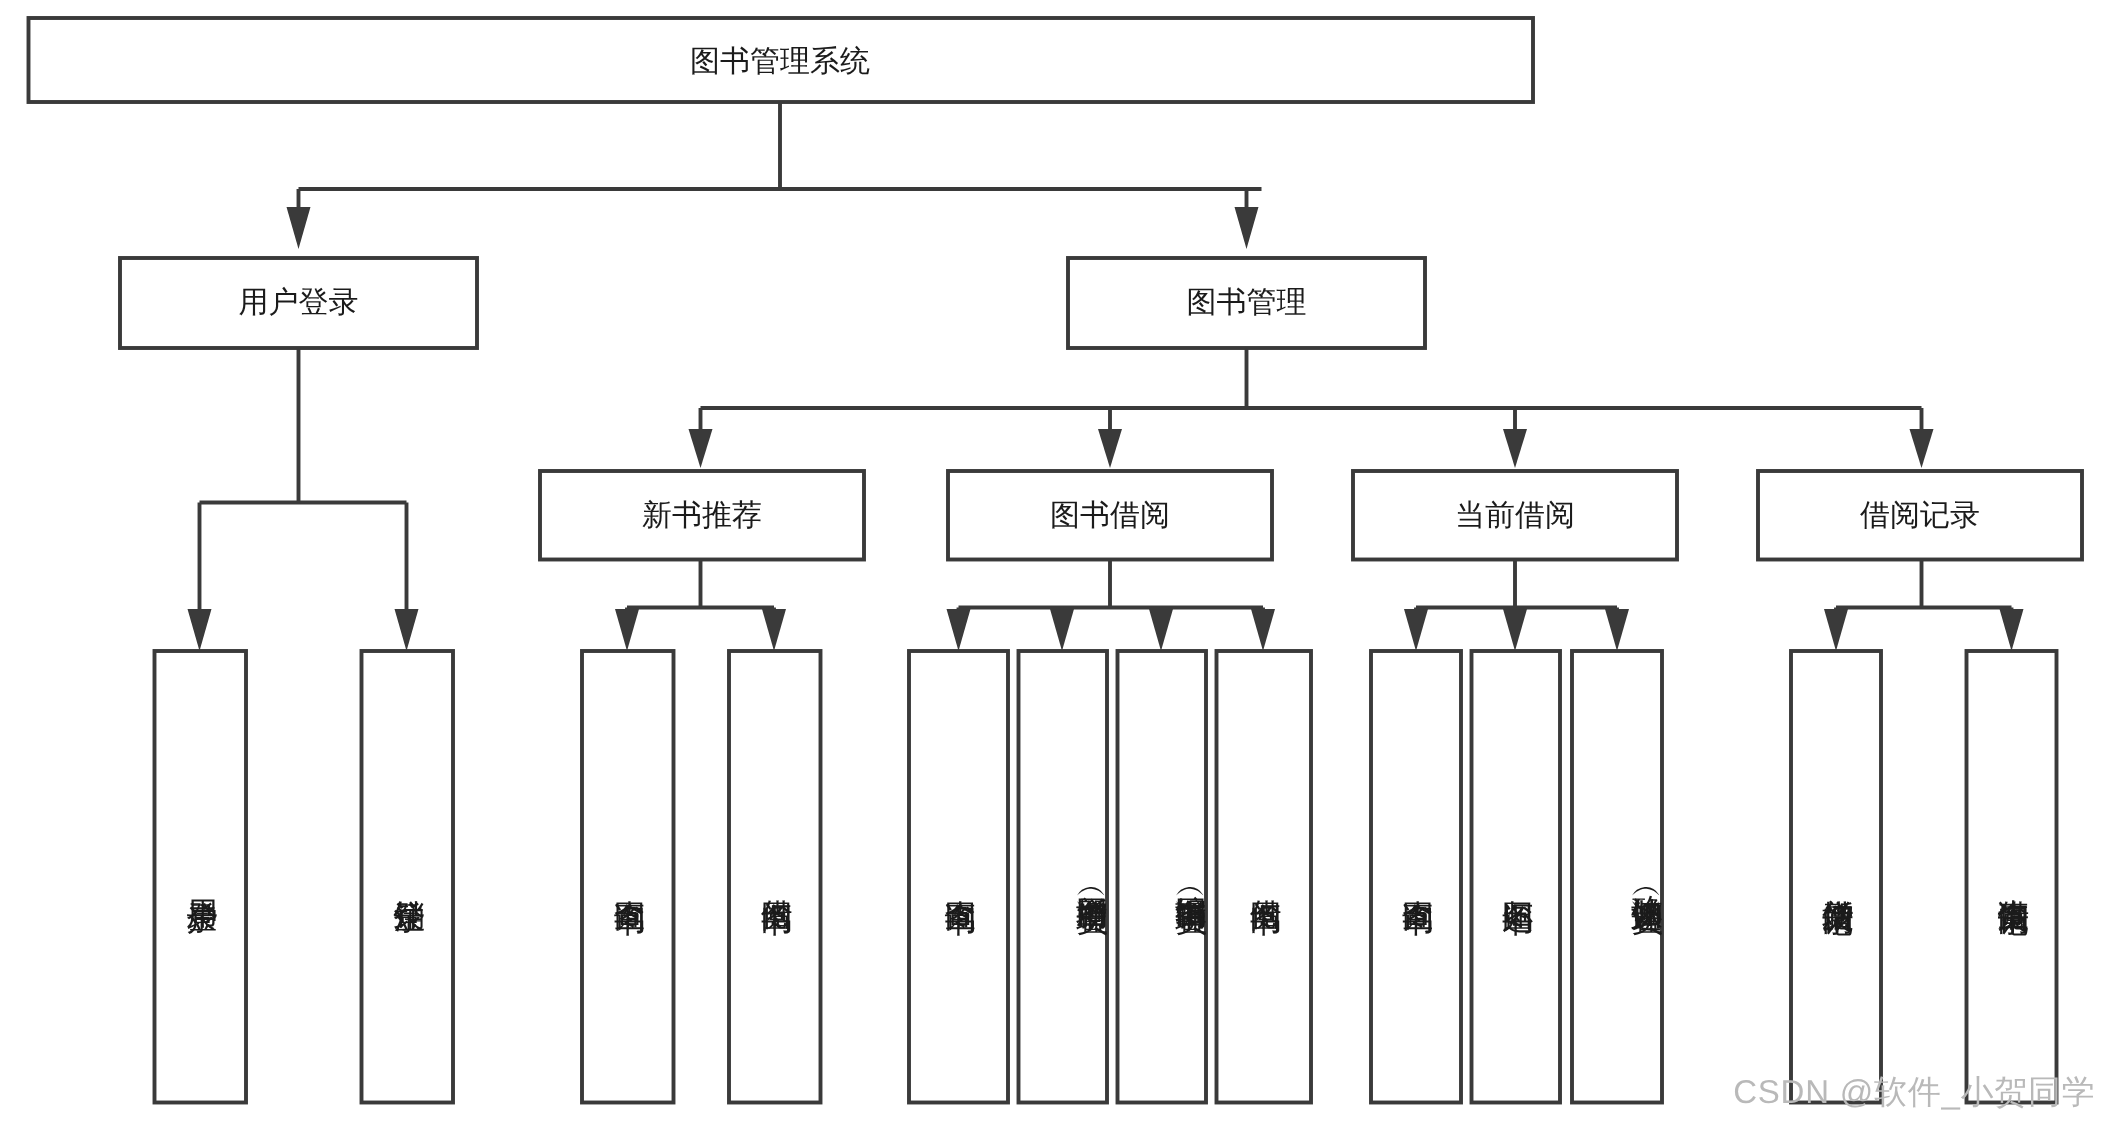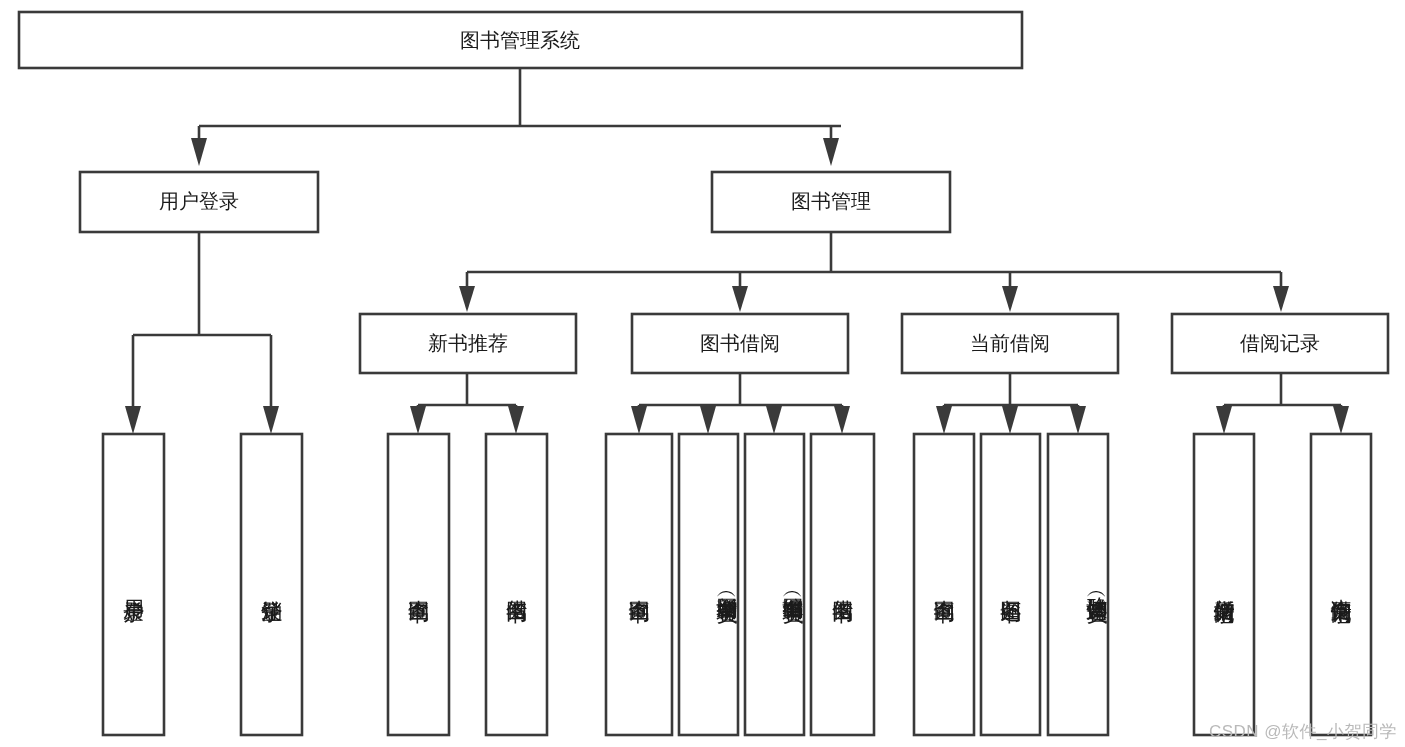--- a/index.html
+++ b/index.html
@@ -62,21 +62,21 @@
     text-orientation: upright;
     letter-spacing: 1px;
     pointer-events: none;
     box-sizing: border-box;
   }
   .watermark {
     position: absolute;
     right: 8px;
     bottom: 4px;
     font-family: "Liberation Sans", "DejaVu Sans", sans-serif;
-    font-size: 17px;
+    font-size: 22px;
     color: #b9b9b9;
     letter-spacing: 0.5px;
     white-space: nowrap;
   }
 </style>
 </head>
 <body>
 
 <div id="diagram-root">
 

